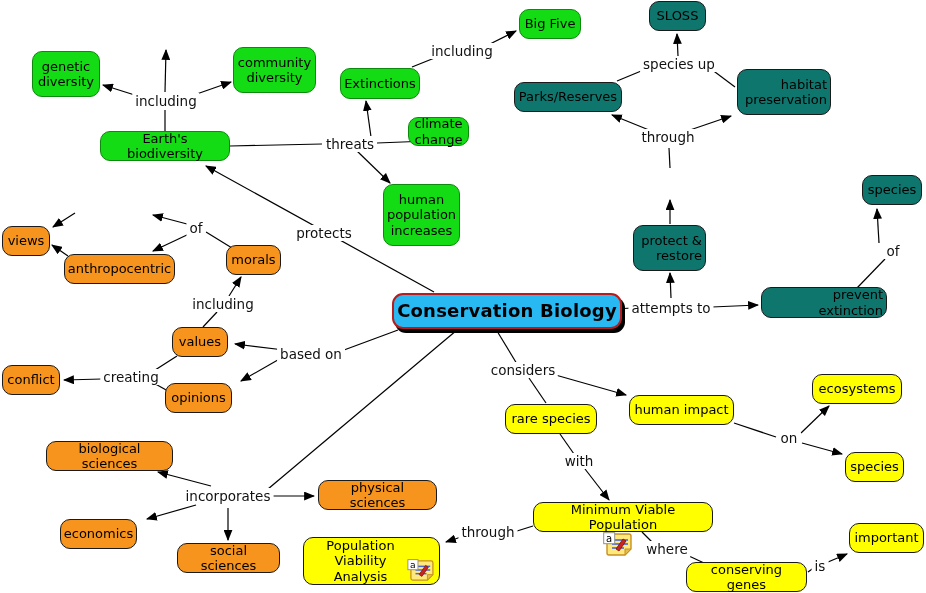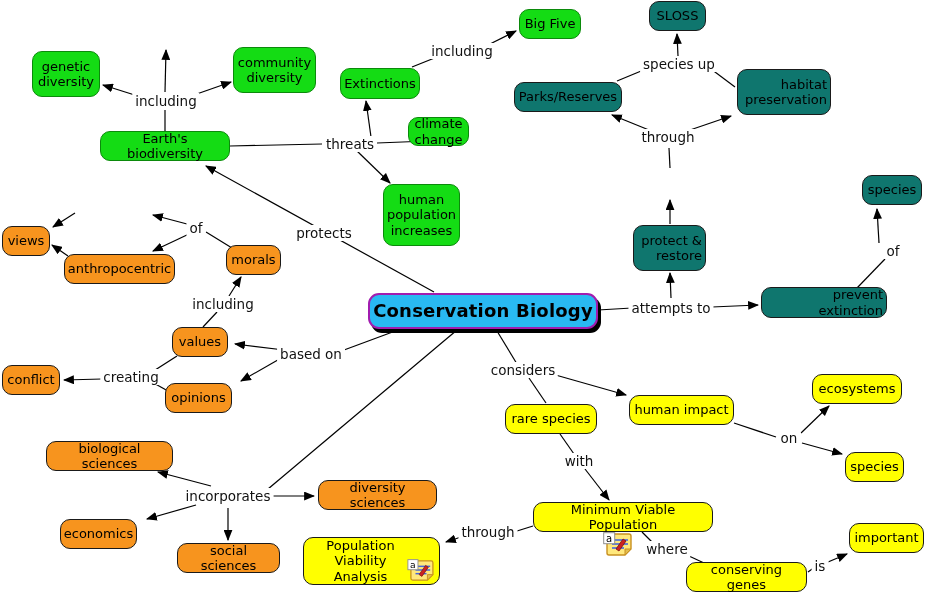--- a/index.html
+++ b/index.html
@@ -13,23 +13,23 @@
     position:absolute; box-sizing:border-box; z-index:1;
     display:flex; align-items:center; justify-content:center;
     text-align:center; border-radius:10px; border:1.6px solid #1a1a1a;
     font-size:13px; line-height:1.18; color:#000; padding:1px 3px;
   }
   .green  { background:#14DC14; border-color:#0B8A0B; }
   .orange { background:#F7941E; }
   .purple { background:#0f766e;text-align:right; }
   .yellow { background:#FFFF00; }
   .blue {
-    background:#29B9F2; border:2px solid #a21caf; border-radius:11px;
+    background:#29B9F2; border:2px solid #b91c1c; border-radius:11px;
     box-shadow:3px 4px 0 #000;
-    font-weight:bold; font-size:18px; letter-spacing:0.2px;
+    font-weight:bold; font-size:18px; letter-spacing:0.2px;margin-left:24px;
   }
   .lbl {
     position:absolute; transform:translate(-50%,-50%); z-index:2;
     background:#ffffff; padding:0 3px; font-size:13.5px; color:#111;
     white-space:nowrap;
   }
   .res-icon { position:absolute; z-index:3; }
   .res-icon text { font-family:"DejaVu Sans", sans-serif; }
 </style>
 </head>
@@ -117,21 +117,21 @@
 <div class="node blue" style="left:368px;top:293px;width:230px;height:36px">Conservation Biology</div>
 
 <div class="node orange" style="left:2px;top:226px;width:48px;height:30px">views</div>
 <div class="node orange" style="left:64px;top:254px;width:111px;height:30px">anthropocentric</div>
 <div class="node orange" style="left:226px;top:245px;width:55px;height:30px">morals</div>
 <div class="node orange" style="left:172px;top:327px;width:56px;height:30px">values</div>
 <div class="node orange" style="left:2px;top:365px;width:58px;height:30px">conflict</div>
 <div class="node orange" style="left:165px;top:383px;width:67px;height:30px">opinions</div>
 <div class="node orange" style="left:46px;top:441px;width:127px;height:30px">biological sciences</div>
 <div class="node orange" style="left:60px;top:519px;width:77px;height:30px">economics</div>
-<div class="node orange" style="left:318px;top:480px;width:119px;height:30px">diversity sciences</div>
+<div class="node orange" style="left:318px;top:480px;width:119px;height:30px">physical sciences</div>
 <div class="node orange" style="left:177px;top:543px;width:103px;height:30px">social sciences</div>
 
 <div class="node yellow" style="left:505px;top:404px;width:92px;height:30px">rare species</div>
 <div class="node yellow" style="left:629px;top:395px;width:105px;height:30px">human impact</div>
 <div class="node yellow" style="left:812px;top:374px;width:90px;height:30px">ecosystems</div>
 <div class="node yellow" style="left:845px;top:452px;width:59px;height:30px">species</div>
 <div class="node yellow" style="left:533px;top:502px;width:180px;height:30px">Minimum Viable Population</div>
 <div class="node yellow" style="left:303px;top:537px;width:137px;height:48px">
   <span style="padding-right:22px">Population Viability Analysis</span>
   <svg class="res-icon" style="right:4px;bottom:3px;position:absolute" width="28" height="22" viewBox="0 0 30 24">

